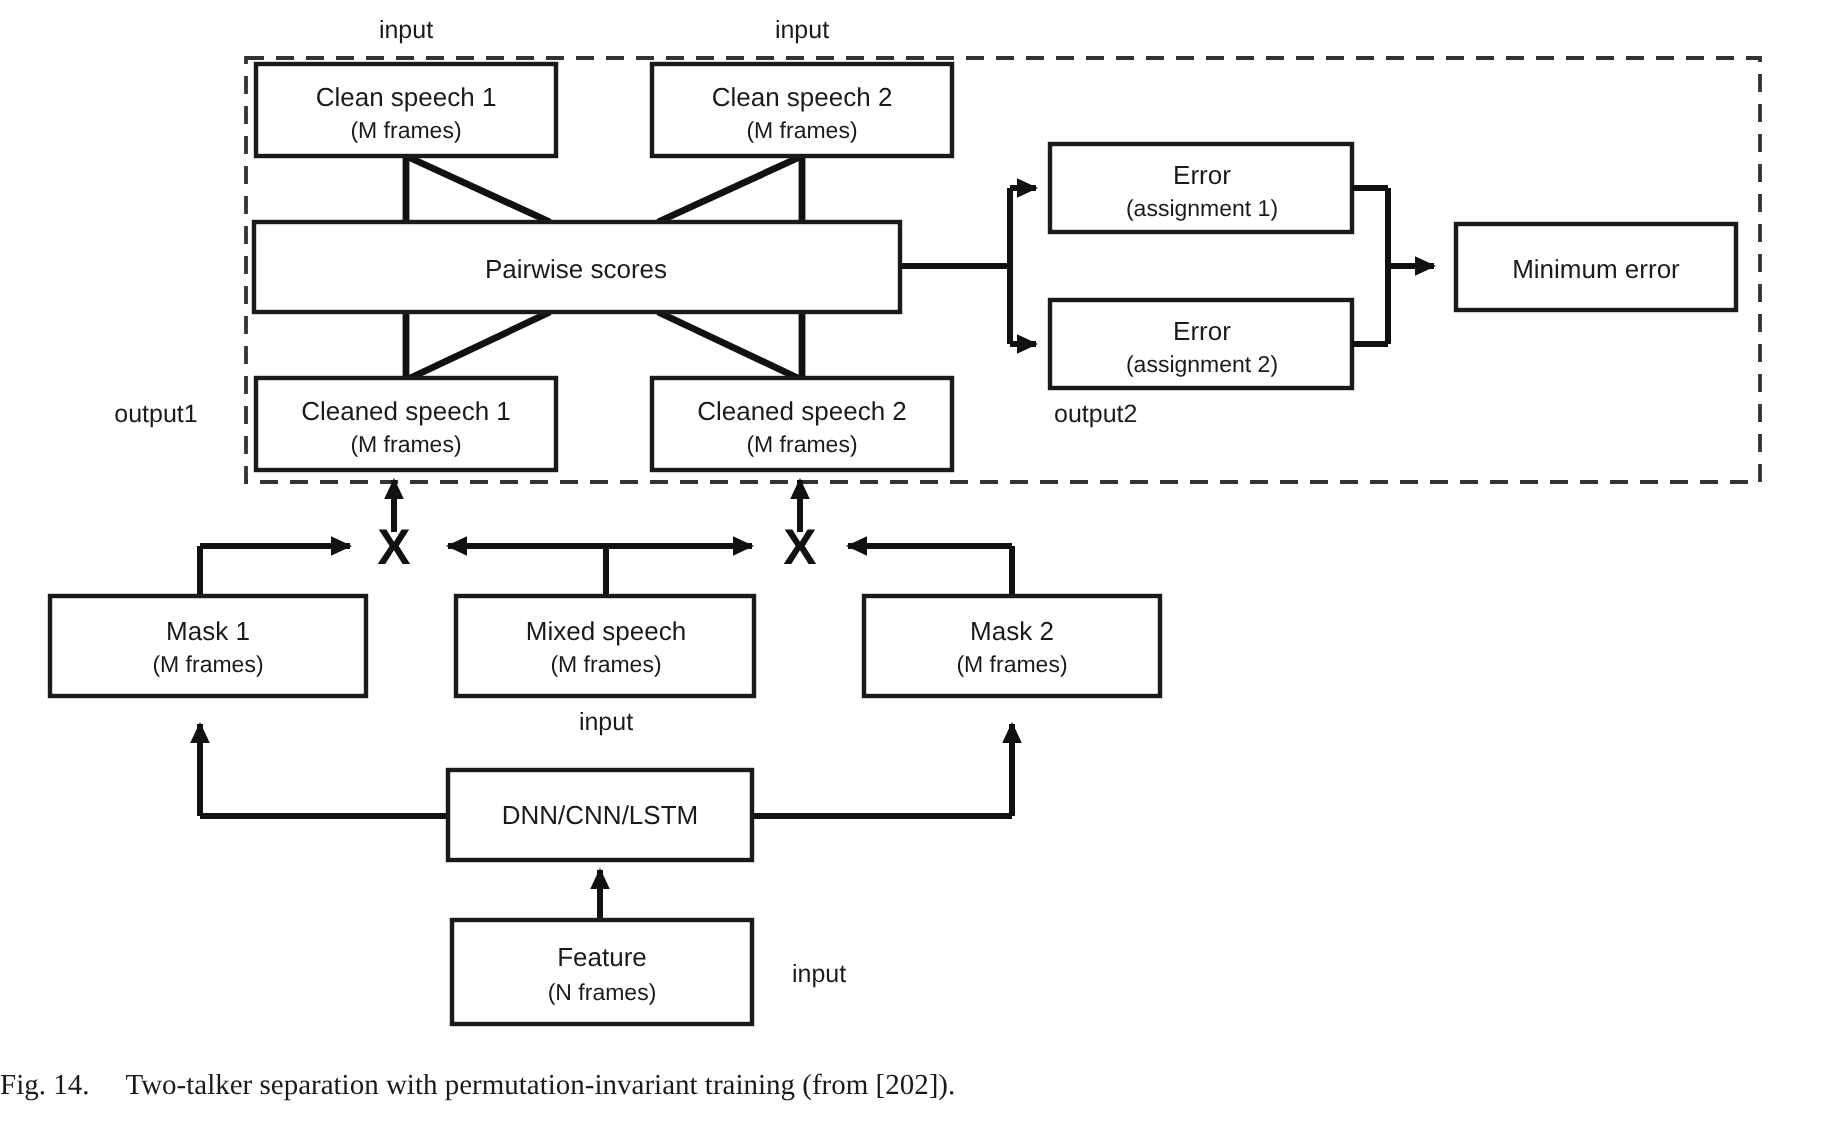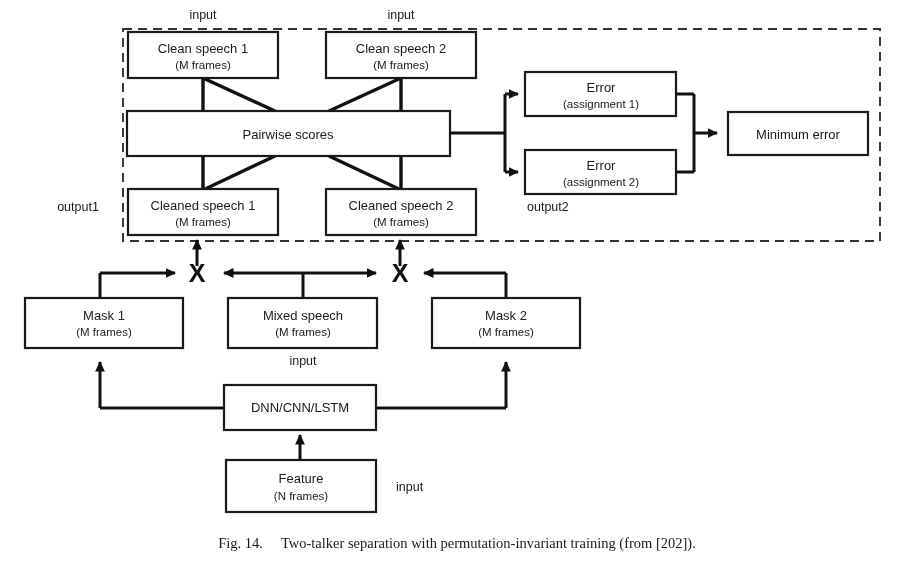--- a/index.html
+++ b/index.html
@@ -66,21 +66,20 @@
   .cross-line {
     stroke: #111111;
     stroke-width: 3.4;
     fill: none;
   }
   .caption {
     position: absolute;
     left: 0;
     top: 535px;
     width: 914px;
-    text-align: center;
     font-family: "Liberation Serif", serif;
     font-size: 14.5px;
     color: #1a1a1a;
   }
   .caption .cap-num {
     margin-right: 18px;
   }
 </style>
 </head>
 <body>

